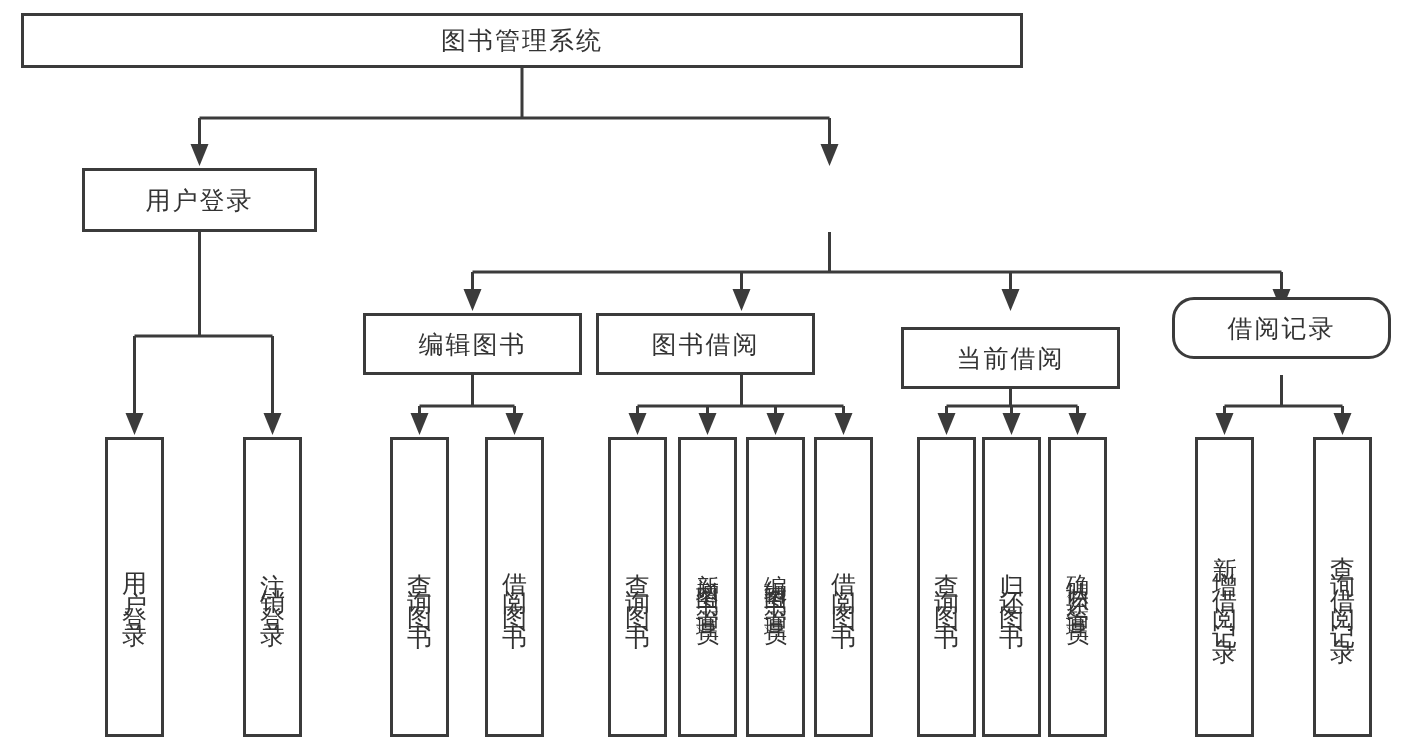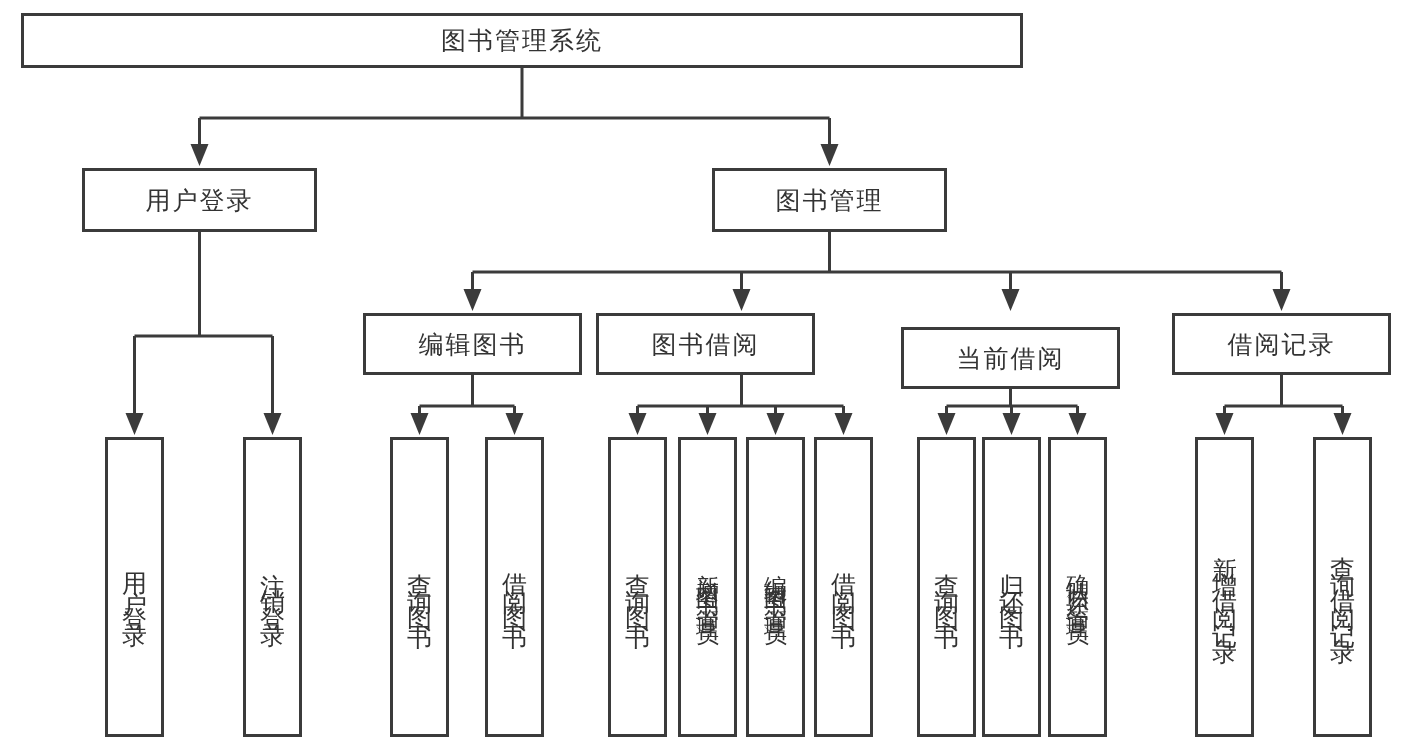--- a/index.html
+++ b/index.html
@@ -102,26 +102,25 @@
     <g>
       <path class="wire" d="M1281.5 375 V406 M1224.5 406 H1342.5 M1224.5 406 V417 M1342.5 406 V417"></path>
       <polygon class="head" points="1215.5,413 1233.5,413 1224.5,435"></polygon>
       <polygon class="head" points="1333.5,413 1351.5,413 1342.5,435"></polygon>
     </g>
   </svg>
 
   <div class="node hbox" style="left:21px; top:13px; width:1002px; height:55px;">图书管理系统</div>
 
   <div class="node hbox" style="left:82px; top:168px; width:235px; height:64px;">用户登录</div>
-  <div class="node hbox" style="left:712px; top:168px; width:235px; height:64px;">图书管理</div>
 
   <div class="node hbox" style="left:363px; top:313px; width:219px; height:62px;">编辑图书</div>
   <div class="node hbox" style="left:596px; top:313px; width:219px; height:62px;">图书借阅</div>
   <div class="node hbox" style="left:901px; top:327px; width:219px; height:62px;">当前借阅</div>
-  <div class="node hbox" style="left:1172px; top:313px; width:219px; height:62px;">借阅记录</div>
+  <div class="node hbox" style="left:1172px; top:297px; width:219px; height:62px;border-radius:22px;">借阅记录</div>
 
   <div class="node vbox" style="left:105px; top:437px; width:59px; height:300px;">用户登录</div>
   <div class="node vbox" style="left:243px; top:437px; width:59px; height:300px;">注销登录</div>
 
   <div class="node vbox" style="left:390px; top:437px; width:59px; height:300px;">查询图书</div>
   <div class="node vbox" style="left:485px; top:437px; width:59px; height:300px;">借阅图书</div>
 
   <div class="node vbox" style="left:608px; top:437px; width:59px; height:300px;">查询图书</div>
   <div class="node vbox tight" style="left:678px; top:437px; width:59px; height:300px;">新增图书（管理员）</div>
   <div class="node vbox tight" style="left:746px; top:437px; width:59px; height:300px;">编辑图书（管理员）</div>

